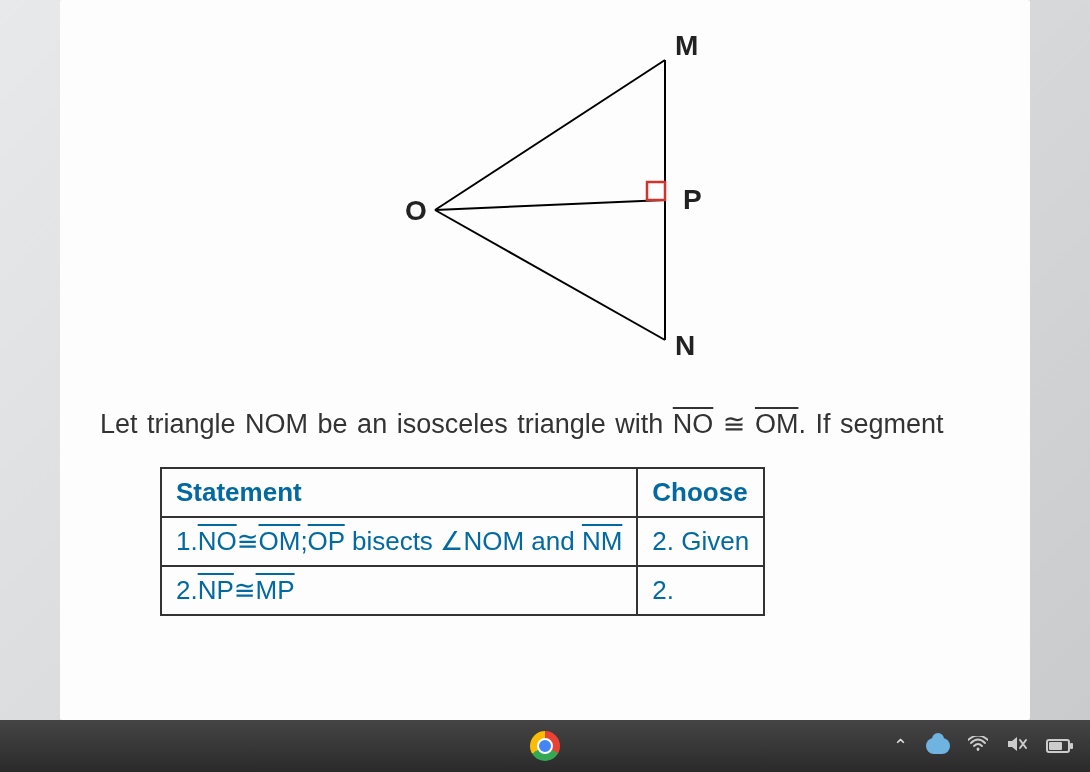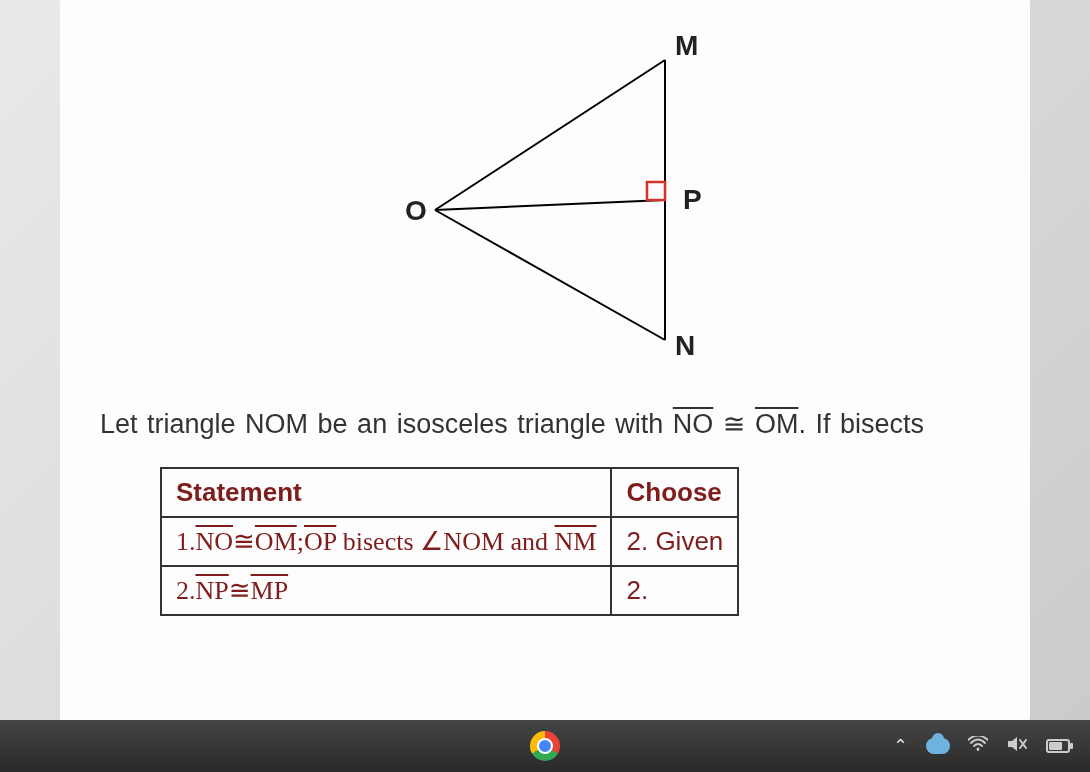--- a/index.html
+++ b/index.html
@@ -38,34 +38,33 @@
     }
     .overline {
       text-decoration: overline;
       text-decoration-thickness: 2px;
     }
     .proof-table {
       border-collapse: collapse;
       margin-top: 10px;
       margin-left: 60px;
       font-size: 26px;
-      color: #7f1d1d;
+      color: #0369a1;
     }
     .proof-table td {
       border: 2px solid #333;
       padding: 8px 14px;
       text-align: left;
       vertical-align: middle;
     }
     .proof-table .header-row td {
       font-weight: bold;
     }
     .nowrap {
       white-space: nowrap;
-      font-family: Liberation Serif, serif;
     }
     .taskbar {
       position: absolute;
       bottom: 0;
       left: 0;
       right: 0;
       height: 52px;
       background: linear-gradient(180deg, #454545 0%, #2a2a2a 100%);
       display: flex;
       align-items: center;
@@ -158,21 +157,21 @@
     <line x1="360" y1="40" x2="360" y2="320" stroke="#000" stroke-width="2"></line>
     <line x1="130" y1="190" x2="360" y2="180" stroke="#000" stroke-width="2"></line>
     <rect x="342" y="162" width="18" height="18" fill="none" stroke="#d0342c" stroke-width="2.5"></rect>
     <text x="370" y="35" font-size="28" font-weight="bold" fill="#222">M</text>
     <text x="378" y="189" font-size="28" font-weight="bold" fill="#222">P</text>
     <text x="370" y="335" font-size="28" font-weight="bold" fill="#222">N</text>
     <text x="100" y="200" font-size="28" font-weight="bold" fill="#222">O</text>
   </svg>
 
   <p class="prompt-text">
-    <span>Let triangle NOM be an isosceles triangle with </span><span class="overline">NO</span><span> ≅ </span><span class="overline">OM</span><span>. If bisects</span>
+    <span>Let triangle NOM be an isosceles triangle with </span><span class="overline">NO</span><span> ≅ </span><span class="overline">OM</span><span>. If segment</span>
   </p>
 
 
 
   <table class="proof-table">
     <tbody>
         <tr class="header-row">
       <td>Statement</td>
       <td>Choose</td>
     </tr>

